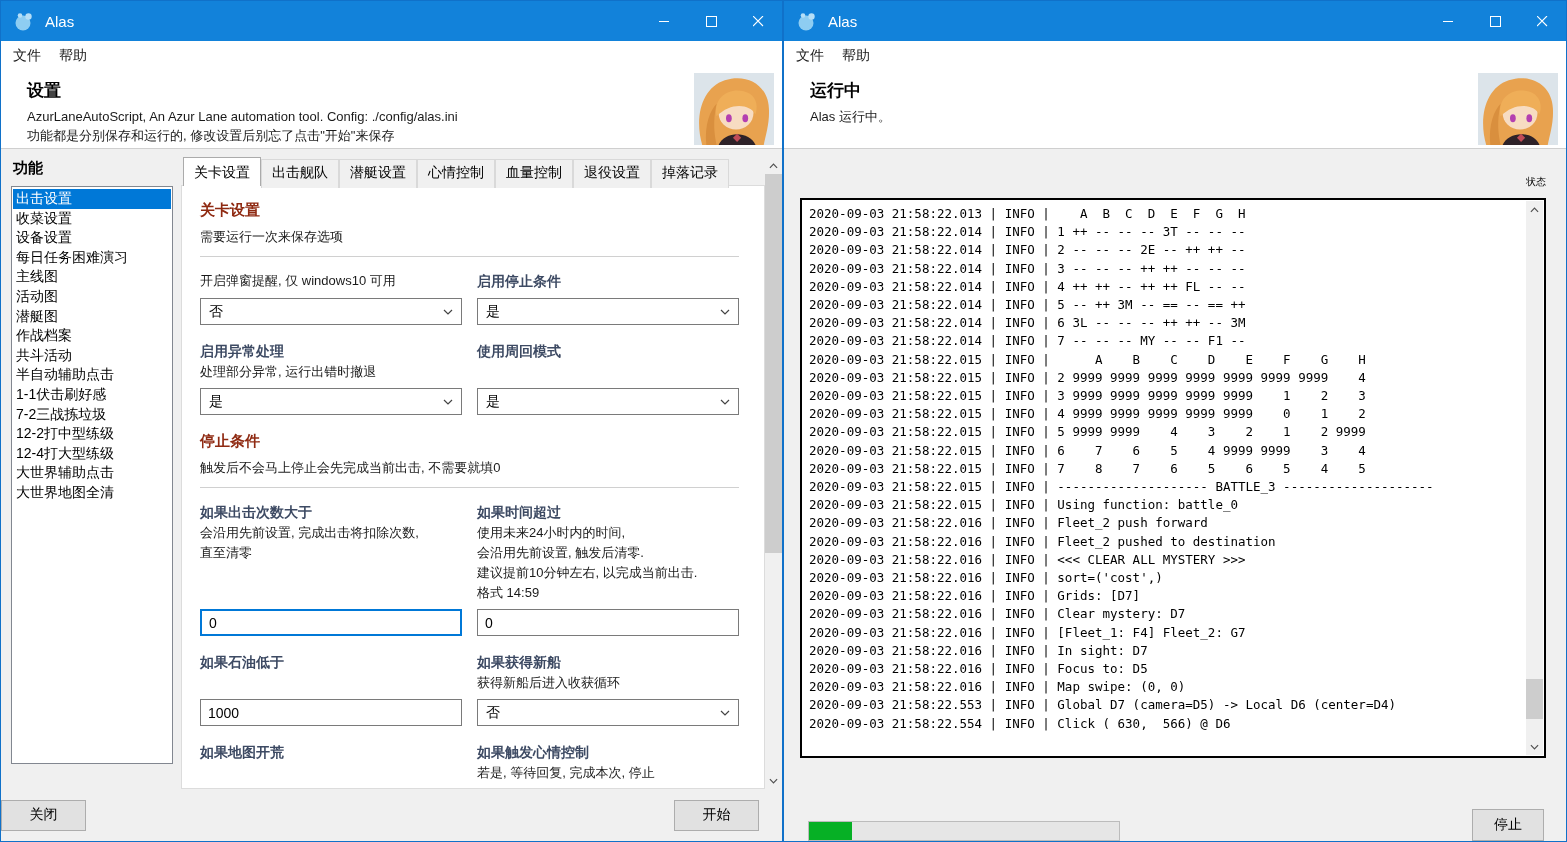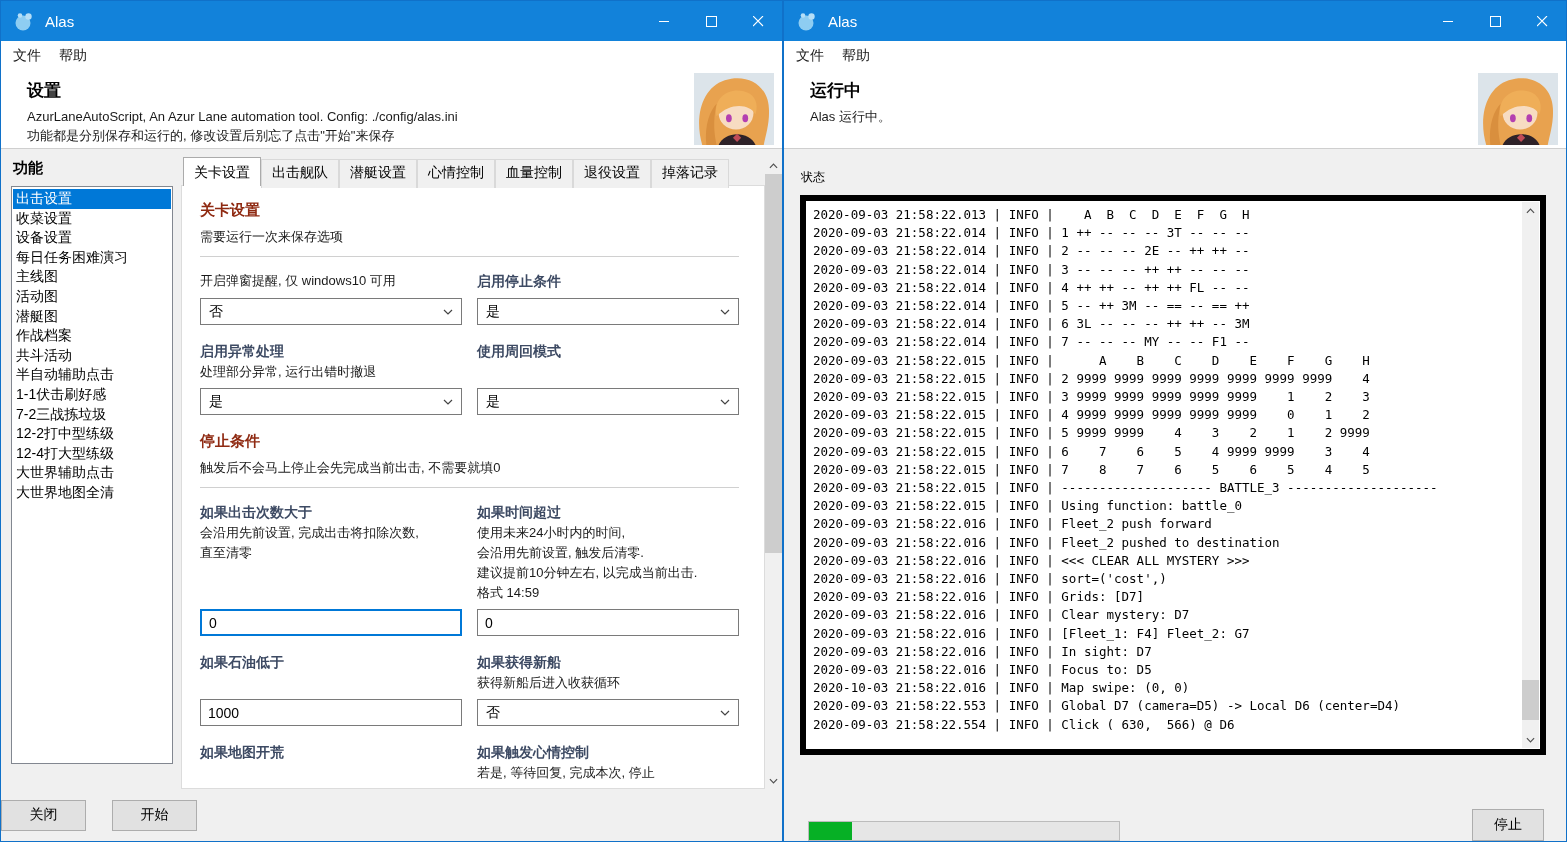--- a/index.html
+++ b/index.html
@@ -52,27 +52,27 @@
   .select { height:27px; border:1px solid #7a7a7a; background:#fff; display:flex; align-items:center; padding:0 8px; font-size:14px; color:#000; }
   .select .chev { margin-left:auto; display:flex; }
   .tinput { width:100%; height:27px; border:1px solid #7a7a7a; background:#fff; padding:0 7px; font-size:14px; color:#000; font-family:"Liberation Sans","DejaVu Sans",sans-serif; outline:none; }
   .tinput.focused { border:2px solid var(--selection,#0078d7); }
 
   .vscroll { position:absolute; right:0; top:0; bottom:0; width:17px; background:#f0f0f0; z-index:5; }
   .scroll-arrow { position:absolute; left:0; width:17px; height:17px; display:flex; align-items:center; justify-content:center; background:#f0f0f0; }
   .scroll-arrow.up { top:0; } .scroll-arrow.down { bottom:0; }
   .scroll-thumb { position:absolute; left:0; width:17px; background:#cdcdcd; }
 
-  .lfooter { height:52px; display:flex; align-items:center; justify-content:flex-start; gap:26px; padding-right:23px; flex-shrink:0; }
+  .lfooter { height:52px; display:flex; align-items:center; justify-content:space-between; gap:26px; padding-right:23px; flex-shrink:0; }
   .btn { width:85px; height:31px; background:#e1e1e1; border:1px solid #adadad; font-size:14px; display:flex; align-items:center; justify-content:center; color:#000; }
 
   
   .rbody { flex:1; padding:10px 20px 0 16px; display:flex; flex-direction:column; overflow:hidden; }
-  .status-label { font-size:12px; color:#000; margin:10px 0 9px 1px; }
-  .logbox { height:560px; flex:none; background:#fff; border:6px solid #000000; position:relative; overflow:hidden; padding:5px 16px 0 7px; }
+  .status-label { font-size:10px; color:#000; margin:16px 0 9px 1px;text-align:right; }
+  .logbox { height:560px; flex:none; background:#fff; border:2px solid #000000; position:relative; overflow:hidden; padding:5px 16px 0 7px; }
   .log-line { font-family:"DejaVu Sans Mono","Liberation Mono",monospace; font-size:12.5px; line-height:18.2px; white-space:pre; color:#000; }
   .logbox .vscroll { top:1px; right:1px; bottom:1px; }
 
   .rfooter { height:52px; display:flex; align-items:flex-end; padding:0 22px 0 24px; flex-shrink:0; }
   .progress { width:312px; height:20px; background:#e6e6e6; border:1px solid #bcbcbc; }
   .progress-fill { height:100%; background:var(--progress,#06b025); }
   .stop-btn { margin-left:auto; width:72px; height:32px; }
 </style>
 </head>
 <body>
@@ -357,21 +357,21 @@
           <div class="log-line">2020-09-03 21:58:22.015 | INFO | Using function: battle_0</div>
           <div class="log-line">2020-09-03 21:58:22.016 | INFO | Fleet_2 push forward</div>
           <div class="log-line">2020-09-03 21:58:22.016 | INFO | Fleet_2 pushed to destination</div>
           <div class="log-line">2020-09-03 21:58:22.016 | INFO | &lt;&lt;&lt; CLEAR ALL MYSTERY &gt;&gt;&gt;</div>
           <div class="log-line">2020-09-03 21:58:22.016 | INFO | sort=('cost',)</div>
           <div class="log-line">2020-09-03 21:58:22.016 | INFO | Grids: [D7]</div>
           <div class="log-line">2020-09-03 21:58:22.016 | INFO | Clear mystery: D7</div>
           <div class="log-line">2020-09-03 21:58:22.016 | INFO | [Fleet_1: F4] Fleet_2: G7</div>
           <div class="log-line">2020-09-03 21:58:22.016 | INFO | In sight: D7</div>
           <div class="log-line">2020-09-03 21:58:22.016 | INFO | Focus to: D5</div>
-          <div class="log-line">2020-10-03 21:58:22.016 | INFO | Map swipe: (0, 0)</div>
+          <div class="log-line">2020-09-03 21:58:22.016 | INFO | Map swipe: (0, 0)</div>
           <div class="log-line">2020-09-03 21:58:22.553 | INFO | Global D7 (camera=D5) -&gt; Local D6 (center=D4)</div>
           <div class="log-line">2020-09-03 21:58:22.554 | INFO | Click ( 630,  566) @ D6</div>
         </div>
       <div class="vscroll">
         <span class="scroll-arrow up">
             <svg width="9" height="6" viewBox="0 0 10 6">
               <path d="M1 5 L5 1 L9 5" fill="none" stroke="#505050" stroke-width="1.3"></path>
             </svg>
           </span>
         <span class="scroll-thumb" style="top:478px; height:40px;"></span>

